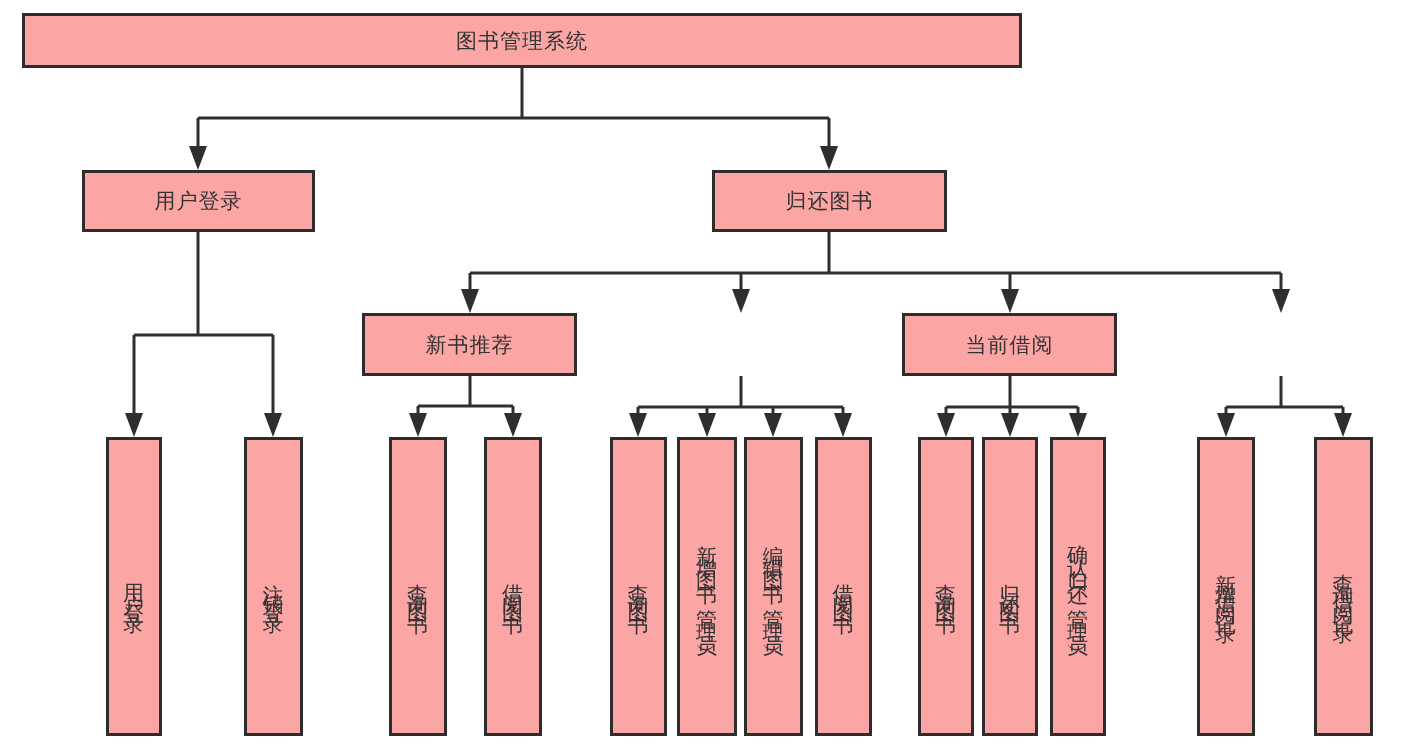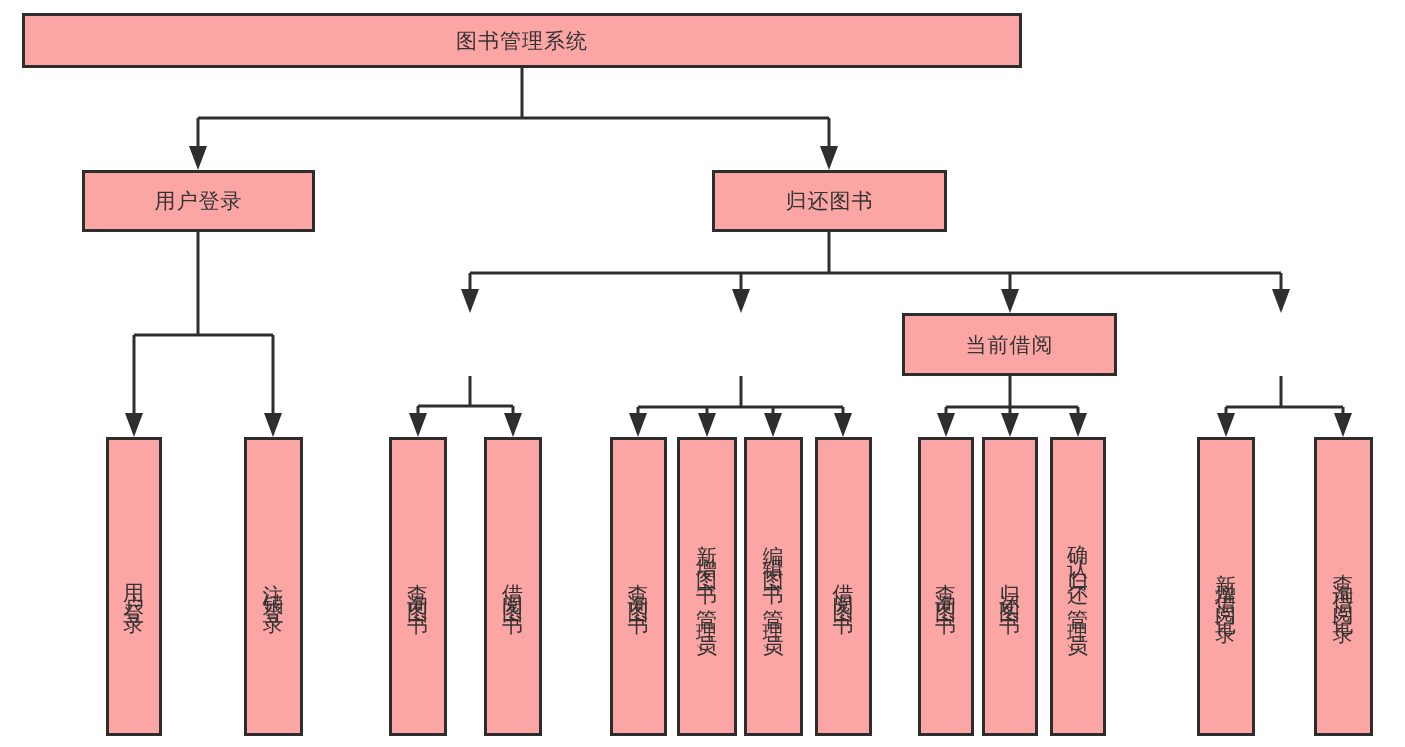--- a/index.html
+++ b/index.html
@@ -132,20 +132,23 @@
     <span>图书管理系统</span>
   </div>
 
   <div class="box" style="left:82px; top:170px; width:233px; height:62px;">
     <span>用户登录</span>
   </div>
   <div class="box" style="left:712px; top:170px; width:235px; height:62px;">
     <span>归还图书</span>
   </div>
 
+  <div class="box" style="left:362px; top:313px; width:215px; height:63px;">
+    <span>新书推荐</span>
+  </div>
   <div class="box" style="left:902px; top:313px; width:215px; height:63px;">
     <span>当前借阅</span>
   </div>
 
   <div class="box" style="left:106px; top:437px; width:56px; height:299px;">
     <span class="vtext">用户登录</span>
   </div>
   <div class="box" style="left:244px; top:437px; width:59px; height:299px;">
     <span class="vtext">注销登录</span>
   </div>

